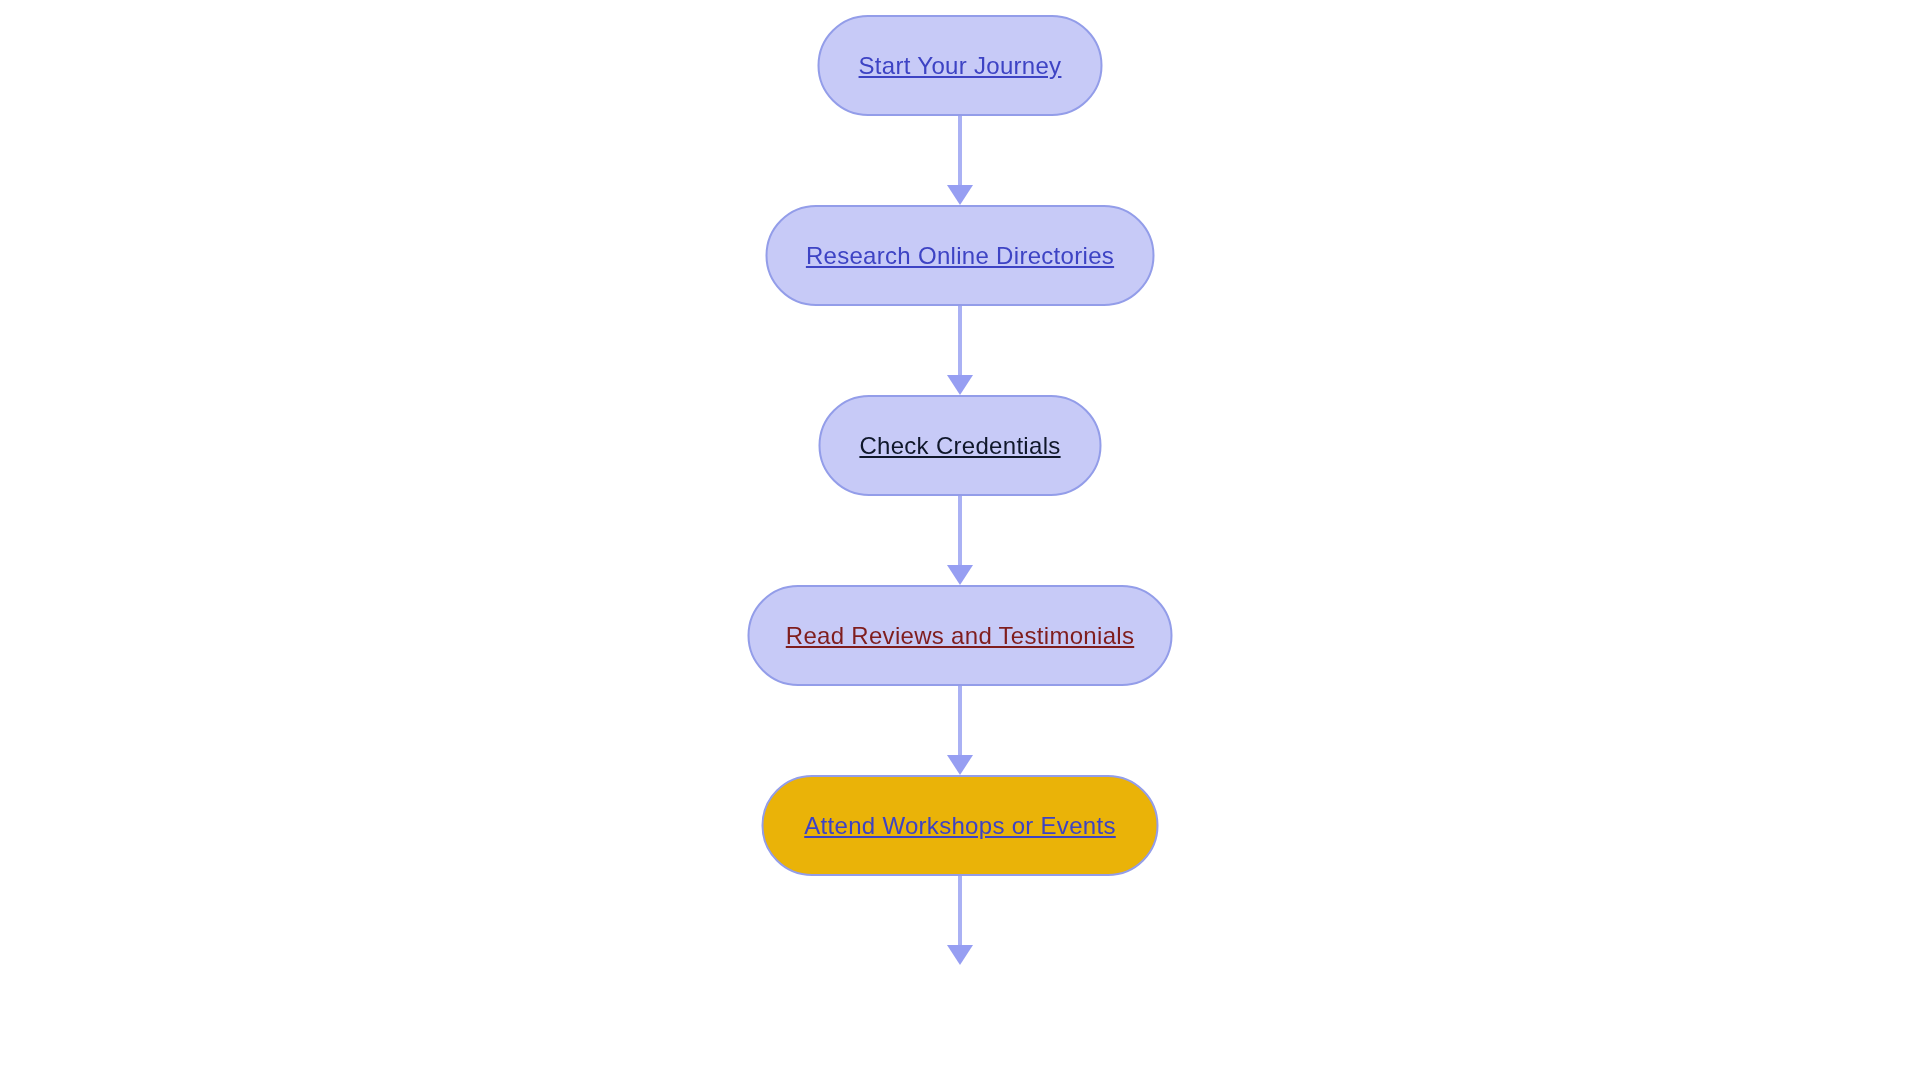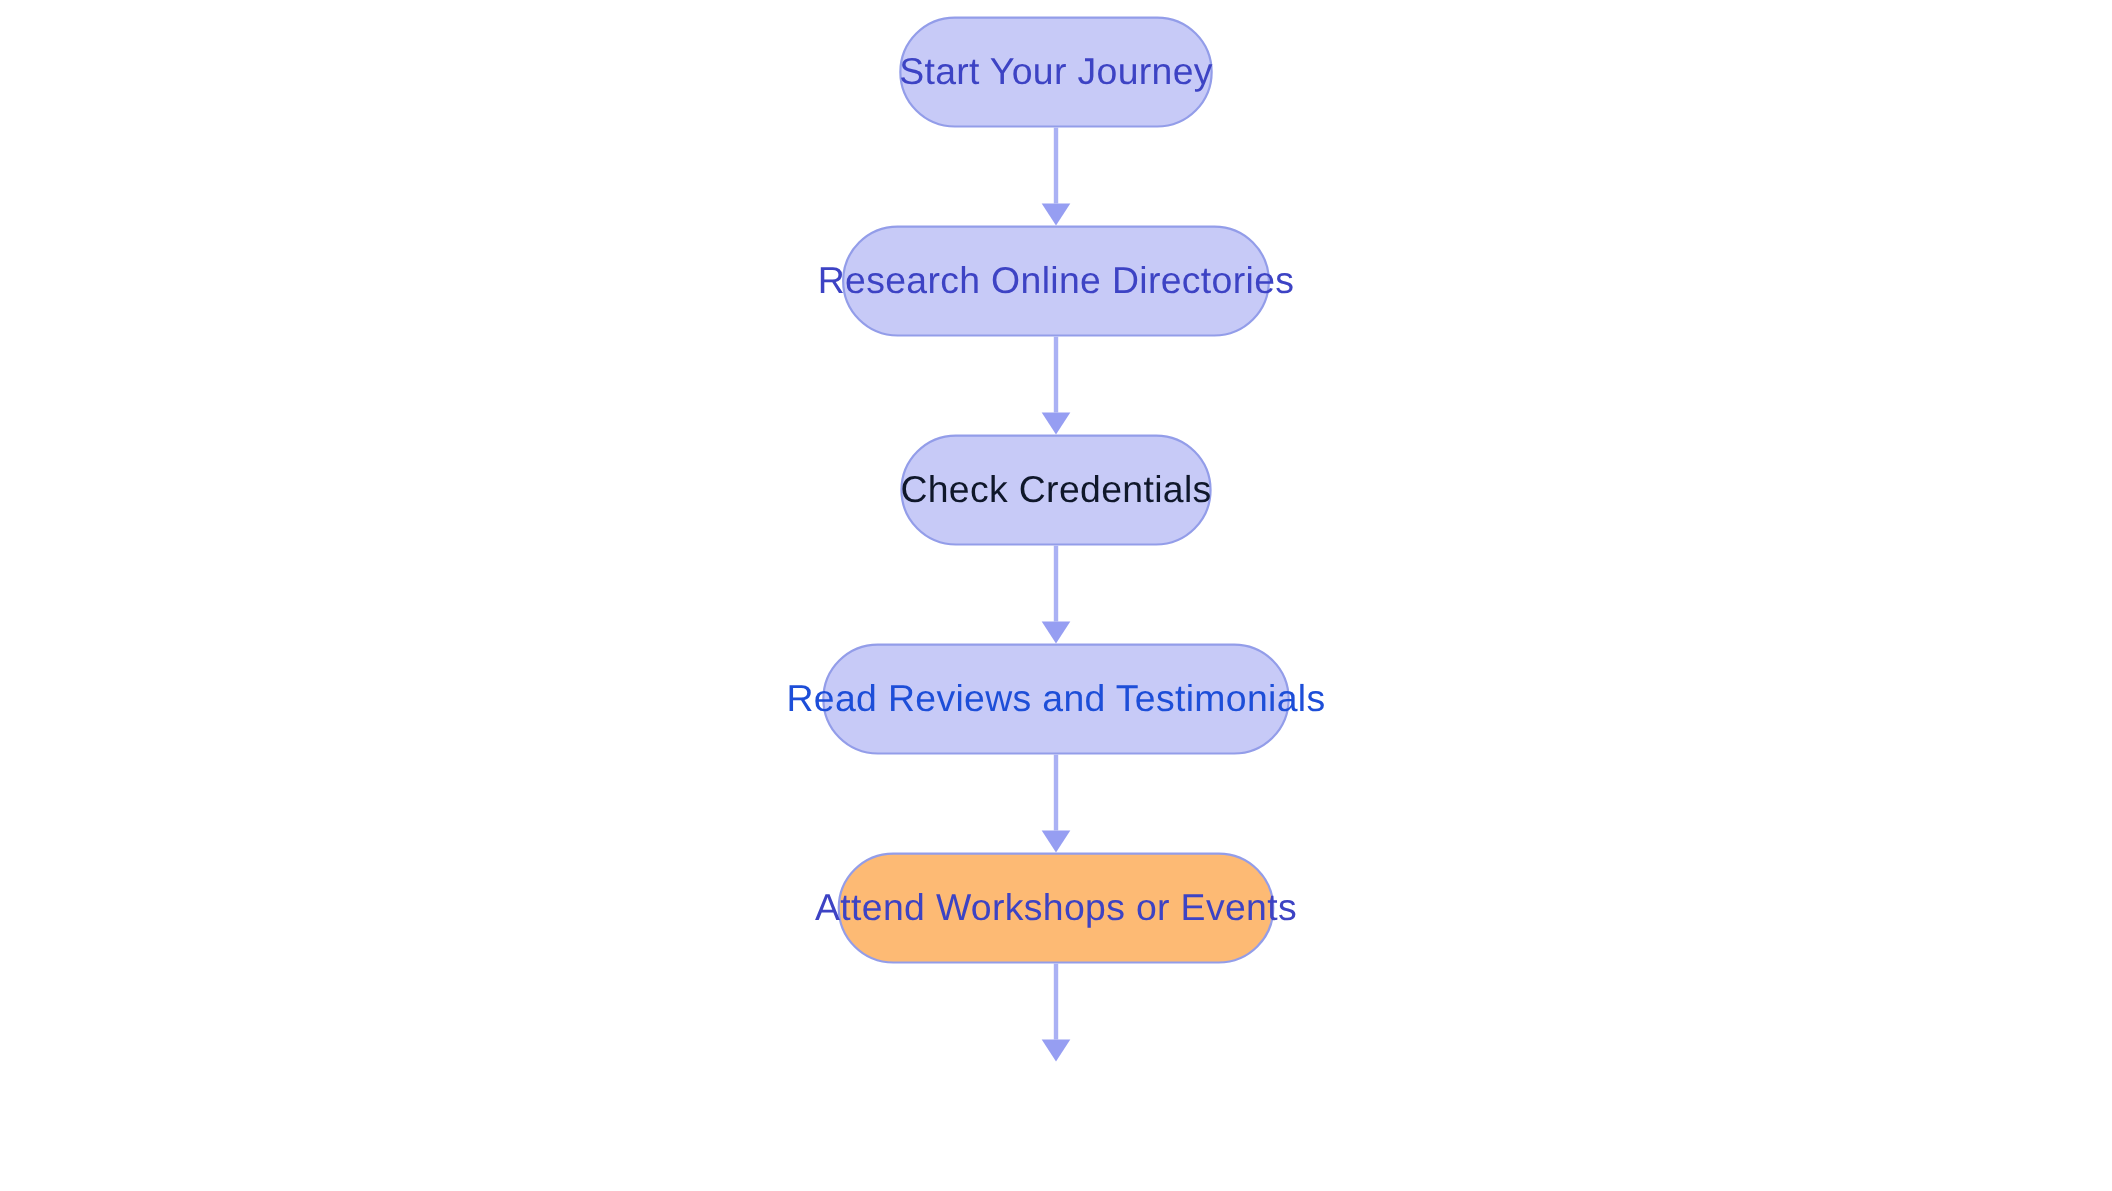--- a/index.html
+++ b/index.html
@@ -25,24 +25,25 @@
     box-sizing: border-box;
     height: 101px;
     display: flex;
     align-items: center;
     justify-content: center;
     border-radius: 51px;
     border-style: solid;
     border-width: 2px;
   }
   .node-label {
-    font-size: 34px;
+    font-size: 24px;
     letter-spacing: 0.3px;
     white-space: nowrap;
     user-select: none;
+    text-decoration: underline;
   }
   .arrow {
     position: absolute;
     transform: translateX(-50%);
     display: flex;
     flex-direction: column;
     align-items: center;
     width: 26px;
   }
   .arrow-line {
@@ -65,23 +66,23 @@
     <div class="node" style="left: 960px; top: 15px; width: 285px; background: rgb(199, 202, 247); border-color: rgb(147, 157, 233);">
     <span class="node-label" style="color: rgb(61, 67, 196);">Start Your Journey</span>
   </div>
     <div class="node" style="left: 960px; top: 205px; width: 389px; background: rgb(199, 202, 247); border-color: rgb(147, 157, 233);">
     <span class="node-label" style="color: rgb(61, 67, 196); text-align: center;">Research Online Directories</span>
   </div>
     <div class="node" style="left: 960px; top: 395px; width: 283px; background: rgb(199, 202, 247); border-color: rgb(147, 157, 233);">
     <span class="node-label" style="color: #0f172a;">Check Credentials</span>
   </div>
     <div class="node" style="left: 960px; top: 585px; width: 425px; background: rgb(199, 202, 247); border-color: rgb(147, 157, 233);">
-    <span class="node-label" style="color: #1d4ed8;">Read Reviews and Testimonials</span>
+    <span class="node-label" style="color: #7f1d1d;">Read Reviews and Testimonials</span>
   </div>
-    <div class="node" style="left: 960px; top: 775px; width: 397px; background: #fdba74; border-color: rgb(147, 157, 233);">
+    <div class="node" style="left: 960px; top: 775px; width: 397px; background: #eab308; border-color: rgb(147, 157, 233);">
     <span class="node-label" style="color: rgb(61, 67, 196);">Attend Workshops or Events</span>
   </div>
     <div class="arrow" style="left: 960px; top: 116px; height: 89px;">
     <div class="arrow-line" style="background: rgb(170, 177, 244);"></div>
     <div class="arrow-head" style="border-top-color: rgb(150, 158, 242);"></div>
   </div>
     <div class="arrow" style="left: 960px; top: 306px; height: 89px;">
     <div class="arrow-line" style="background: rgb(170, 177, 244);"></div>
     <div class="arrow-head" style="border-top-color: rgb(150, 158, 242);"></div>
   </div>

